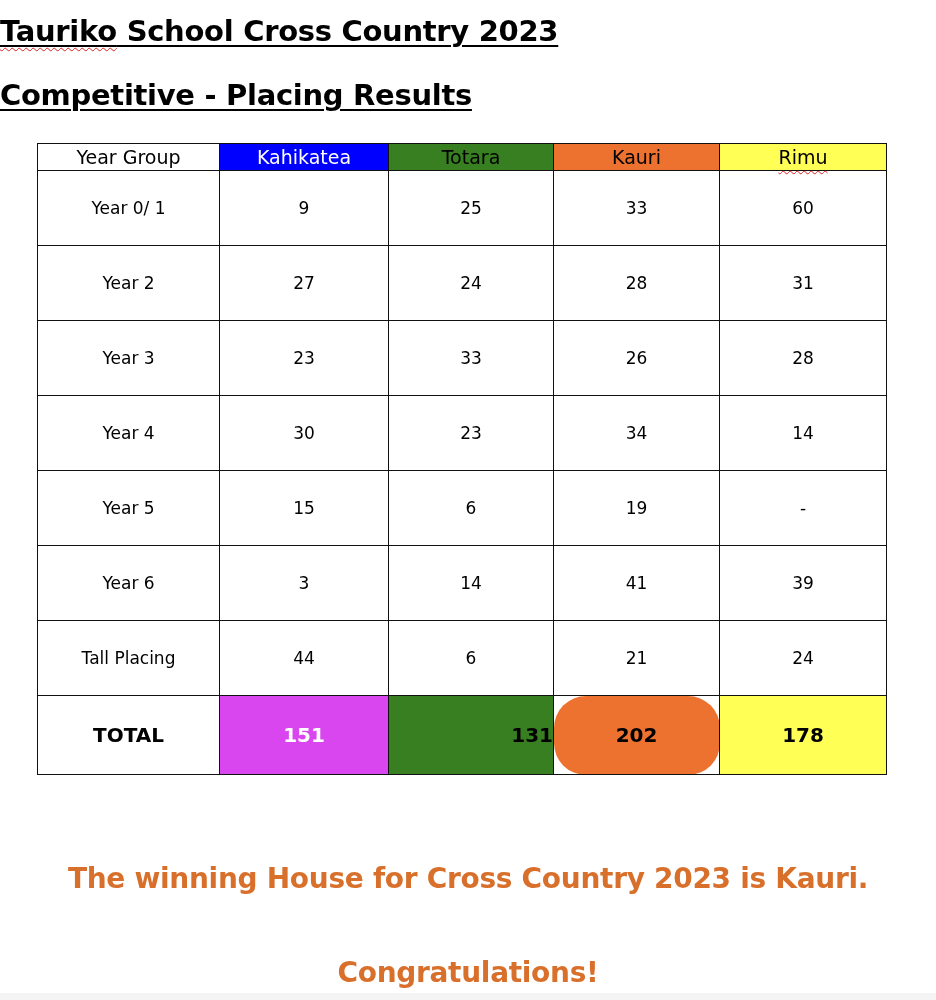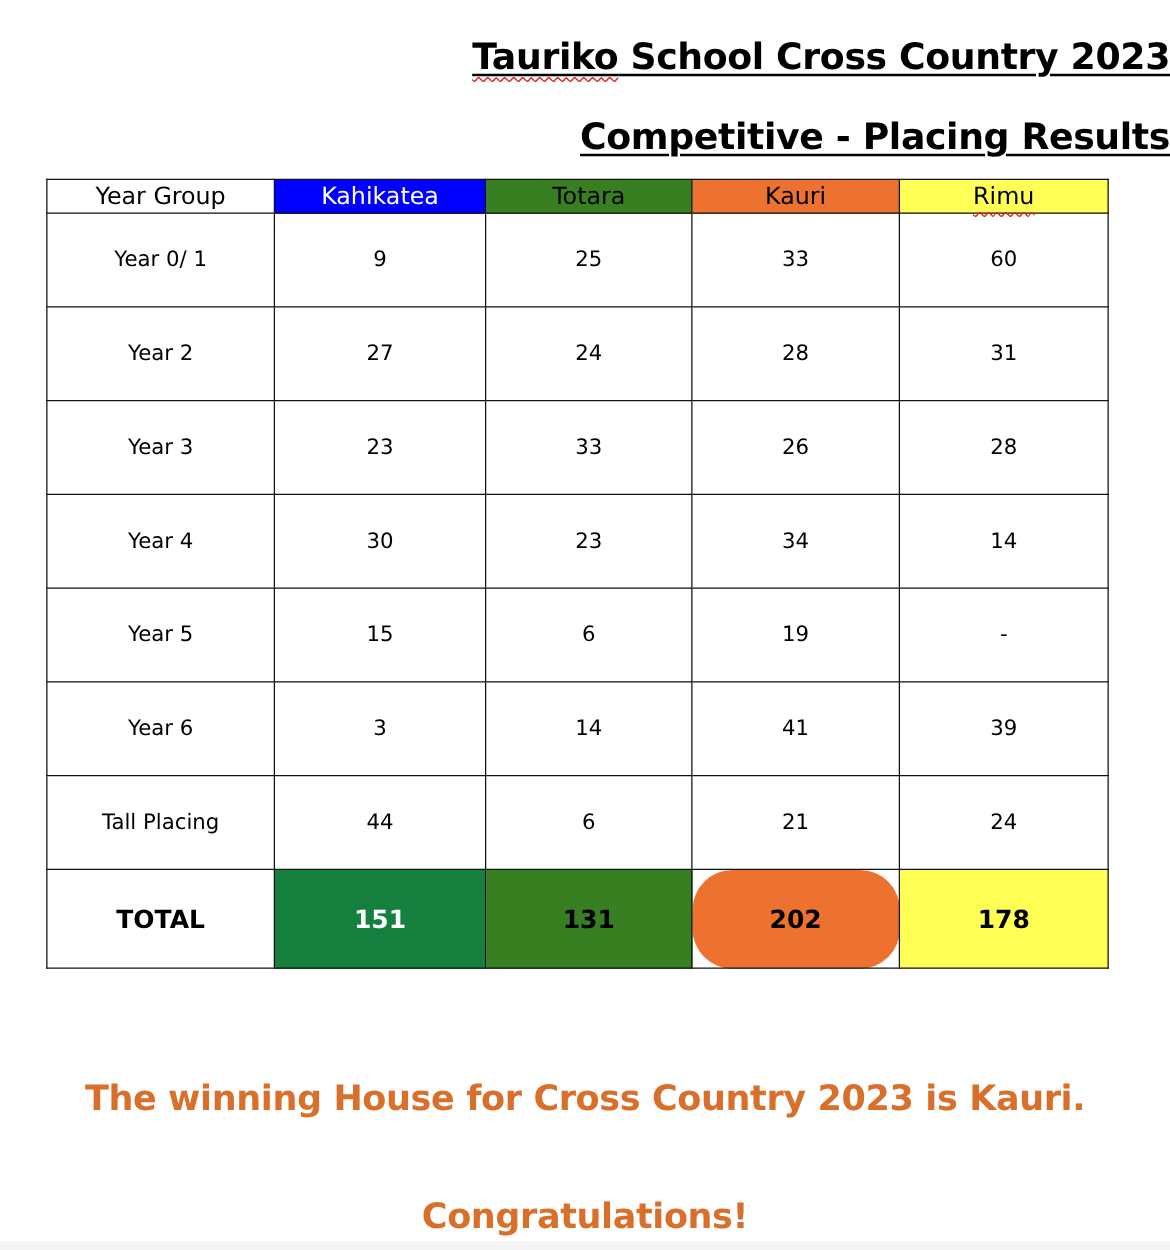--- a/index.html
+++ b/index.html
@@ -1,20 +1,20 @@
 <!DOCTYPE html>
 <html><head>
 <meta charset="utf-8">
 <style>
   html, body { margin: 0; padding: 0; background: #ffffff; }
   body { width: 936px; height: 1000px; position: relative; overflow: hidden;
          font-family: "DejaVu Sans", sans-serif; color: #000; }
-  .title { position: absolute; left: 0; width: 936px; text-align: right;
+  .title { position: absolute; left: 0; width: 936px; text-align: left;
            font-weight: bold; text-decoration: underline; text-decoration-thickness: 2px;
-           text-underline-offset: 4px; font-size: 29px; letter-spacing: -0.3px; margin-top: 14px; }
+           text-underline-offset: 4px; font-size: 29px; letter-spacing: -0.3px; }
   #t1 { top: 14px; }
   #t2 { top: 78px; }
   .spell { text-decoration: underline wavy #d22; text-decoration-thickness: 1px; text-underline-offset: 6px; }
   table { position: absolute; left: 37px; top: 143px; border-collapse: collapse;
           table-layout: fixed; width: 848px; }
   td { border: 1.5px solid #111; text-align: center; vertical-align: middle;
        font-size: 17px; padding: 0; }
   tr.head td { height: 26px; font-size: 19px; line-height: 26px; }
   tr.body td { height: 74px; }
   tr.total td { height: 78px; font-weight: bold; font-size: 20px; }
@@ -88,22 +88,22 @@
   </tr>
   <tr class="body">
     <td>Tall Placing</td>
     <td>44</td>
     <td>6</td>
     <td>21</td>
     <td>24</td>
   </tr>
   <tr class="total">
     <td>TOTAL</td>
-    <td style="background:#15803d;color:#fff;">151</td>
-    <td style="background:#387F22;color:#000;">131</td>
+    <td style="background:#d946ef;color:#fff;">151</td>
+    <td style="background:#387F22;color:#000;text-align:right;">131</td>
     <td style="background:#ED7230;color:#000;border-radius:32px;">202</td>
     <td style="background:#FFFF55;color:#000;">178</td>
   </tr>
 </tbody>
   </table>
 
 <div class="footer" id="f1" style="color:#D8702C;">The winning House for Cross Country 2023 is Kauri.</div>
 <div class="footer" id="f2" style="color:#D8702C;">Congratulations!</div>
 <div class="bottom-band"></div>
 

